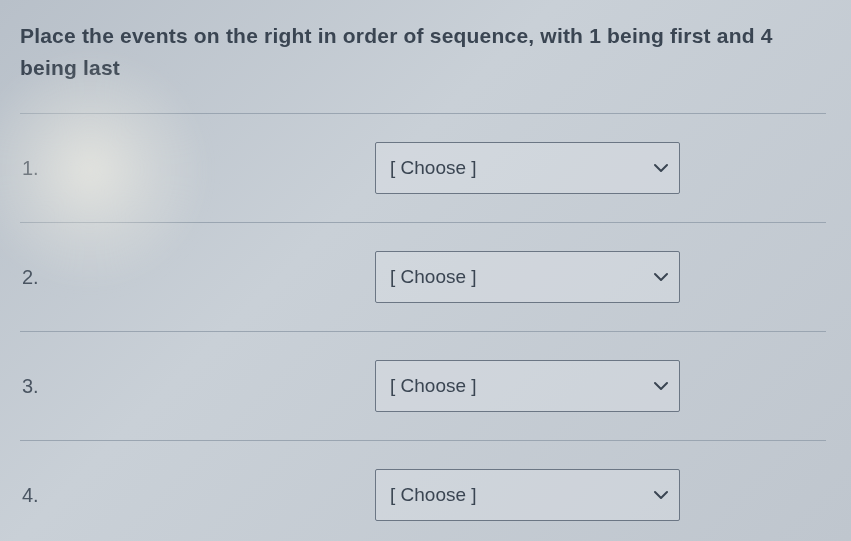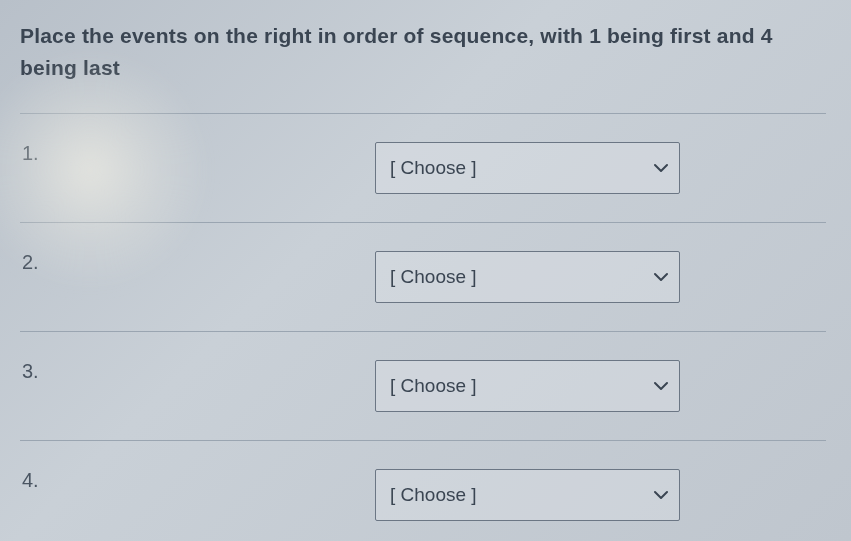--- a/index.html
+++ b/index.html
@@ -34,20 +34,21 @@
       line-height: 1.5;
       margin-bottom: 30px;
       letter-spacing: 0.2px;
     }
     .rows {
       display: flex;
       flex-direction: column;
     }
     .row {
       display: flex;
+      align-items: center;
       padding: 28px 0;
       border-top: 1px solid #9aa5b1;
     }
     .row-label {
       width: 355px;
       font-size: 20px;
       color: #4a5562;
       padding-left: 2px;
     }
     .select-wrap {

